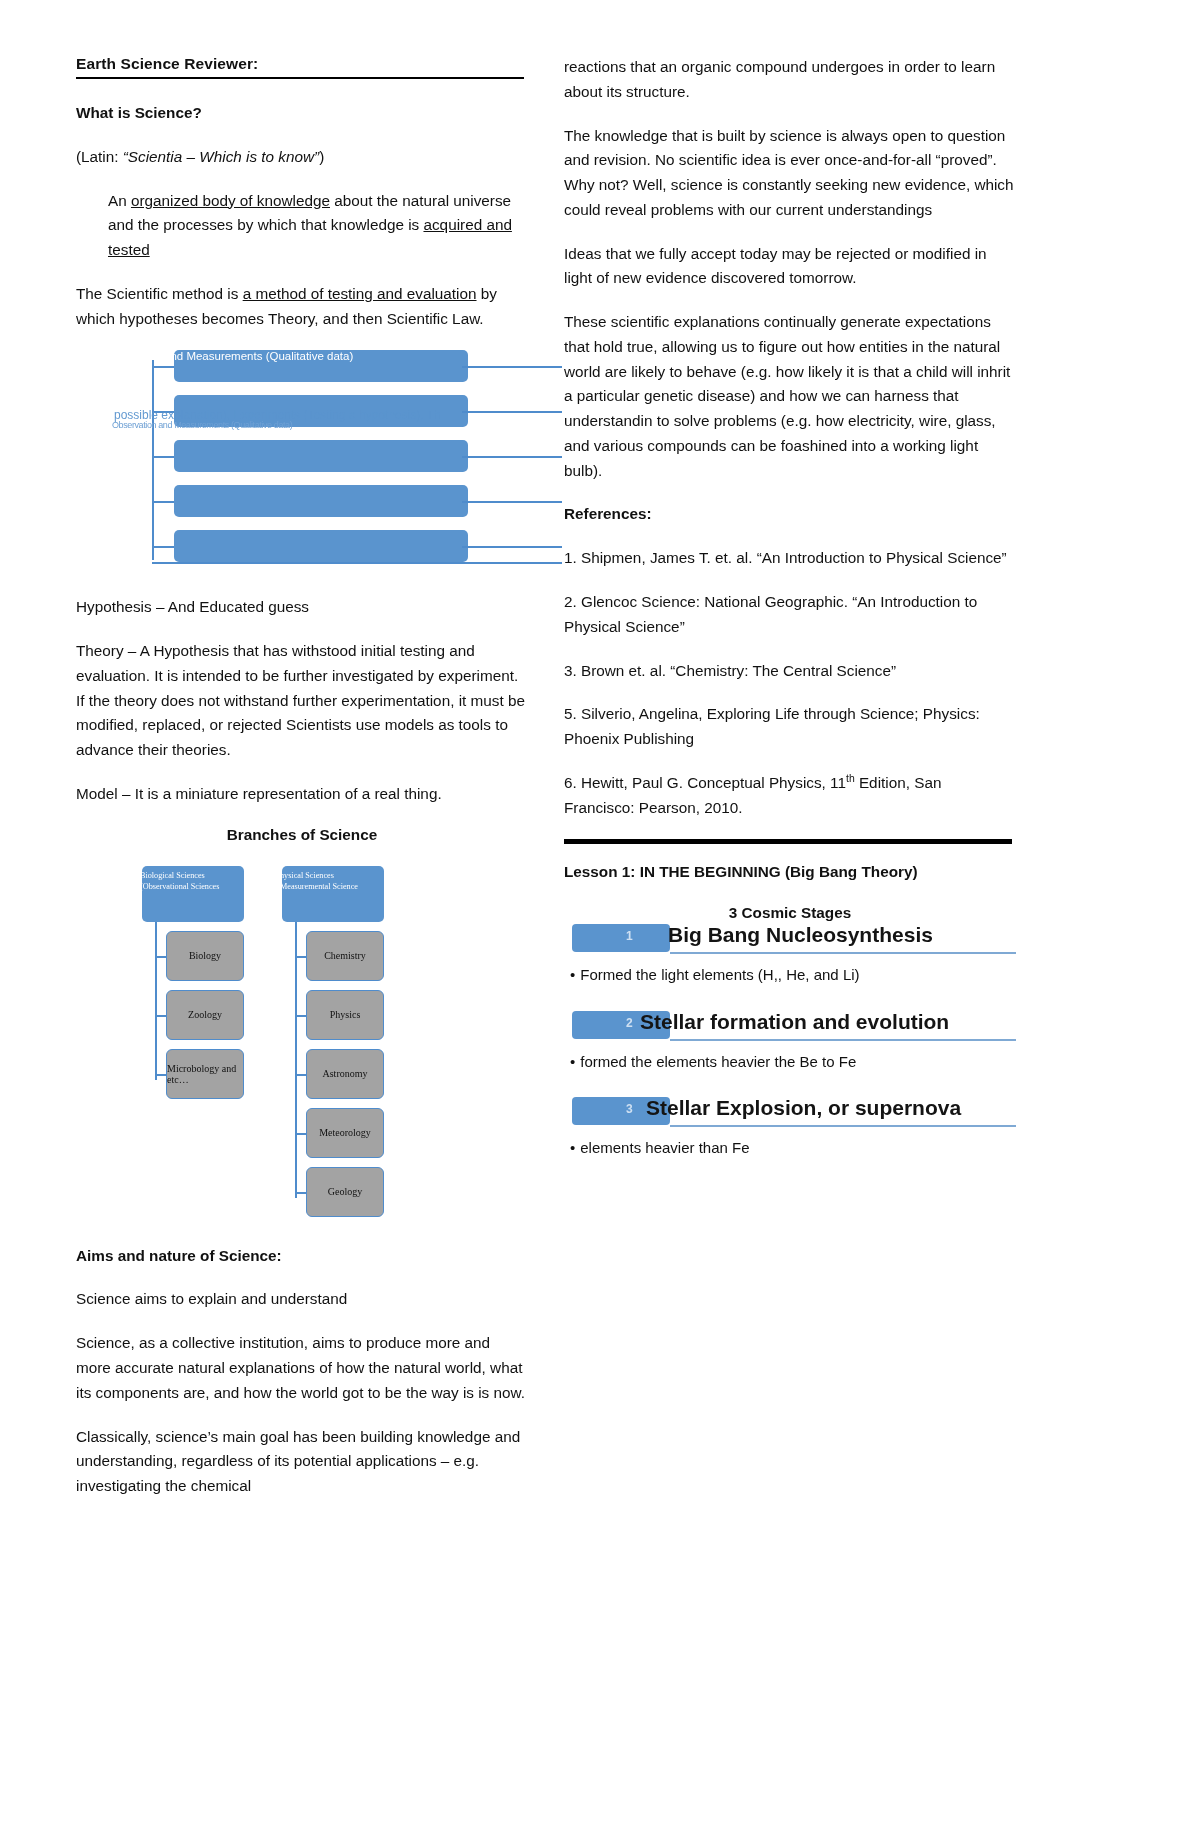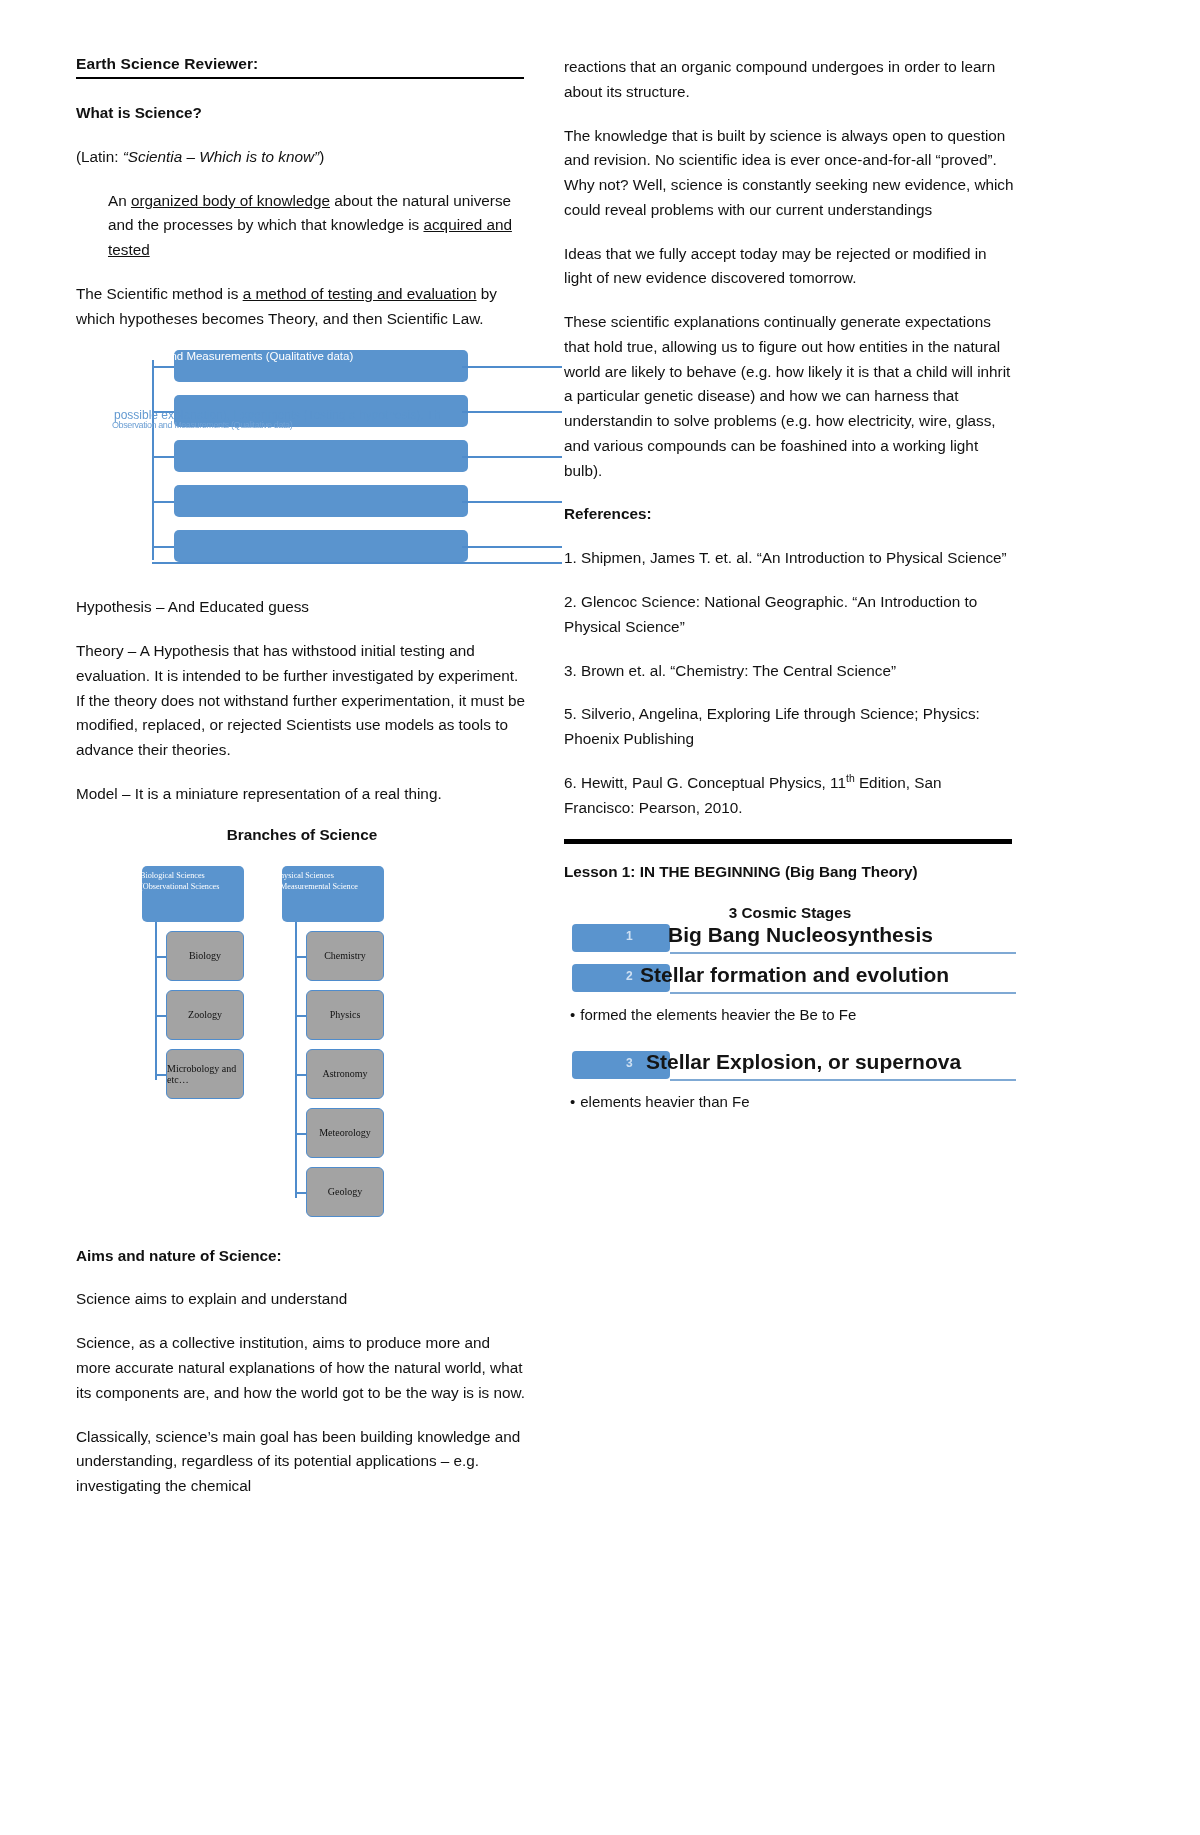--- a/index.html
+++ b/index.html
@@ -307,20 +307,21 @@
 
 
       <div class="cosmic-sub">3 Cosmic Stages</div>
 
       <div class="stage">
         <div class="chip"></div>
         <div class="num" style="left:62px;">1</div>
         <div class="stitle" style="left:104px;">Big Bang Nucleosynthesis</div>
         <div class="underline"></div>
       </div>
+      <div class="bullet">Formed the light elements (H,, He, and Li)</div>
 
       <div class="stage">
         <div class="chip"></div>
         <div class="num" style="left:62px;">2</div>
         <div class="stitle" style="left:76px;">Stellar formation and evolution</div>
         <div class="underline"></div>
       </div>
       <div class="bullet">formed the elements heavier the Be to Fe</div>
 
       <div class="stage">

